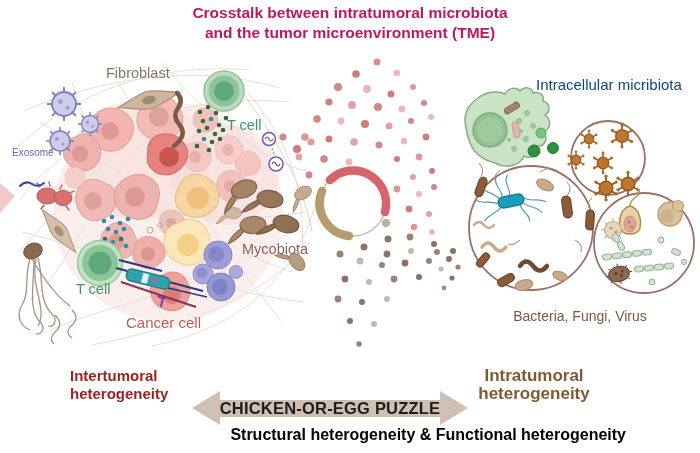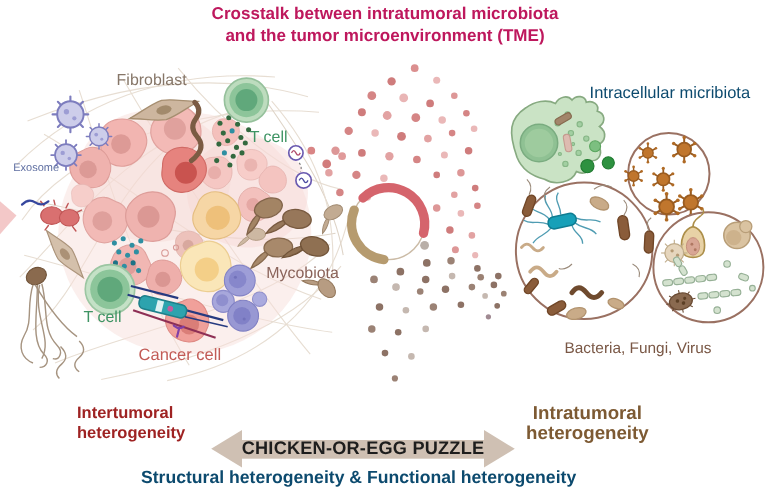--- a/index.html
+++ b/index.html
@@ -26,22 +26,22 @@
   .arrow{position:absolute;top:371px;left:192px;width:276px;height:34px;margin-top:20px;}
   .arrow-body{position:absolute;left:26px;right:26px;top:8.5px;height:17px;background:#cfc0b3;}
   .arrow-head-left{position:absolute;left:0;top:0;width:0;height:0;
       border-top:17px solid transparent;border-bottom:17px solid transparent;
       border-right:28px solid #cfc0b3;}
   .arrow-head-right{position:absolute;right:0;top:0;width:0;height:0;
       border-top:17px solid transparent;border-bottom:17px solid transparent;
       border-left:28px solid #cfc0b3;}
   .arrow-text{position:absolute;left:0;right:0;top:0;height:34px;line-height:34px;
       text-align:center;font-weight:bold;font-size:16.5px;color:#1d1d1d;letter-spacing:.2px;}
-  .footer{position:absolute;top:426px;left:26px;width:600px;text-align:center;
-          font-weight:bold;font-size:16px;color:#0c4a6e;}
+  .footer{position:absolute;top:426px;left:26px;width:600px;text-align:right;
+          font-weight:bold;font-size:16px;color:#000000;}
   .sporeuse{fill:#d4e2cf;stroke:#96b096;stroke-width:1;}
 </style>
 </head>
 <body>
 
 <div class="figure">
 
   <svg width="700" height="453" viewBox="0 0 700 453">
     <defs>
       <path id="blob" d="M-20,-3 C-21,-11 -15,-18 -7,-20 C1,-22 9,-20 14,-15 C20,-10 22,-2 19,5 C16,13 9,19 1,20 C-7,21 -15,17 -18,10 C-20,6 -19,1 -20,-3 Z"></path>

